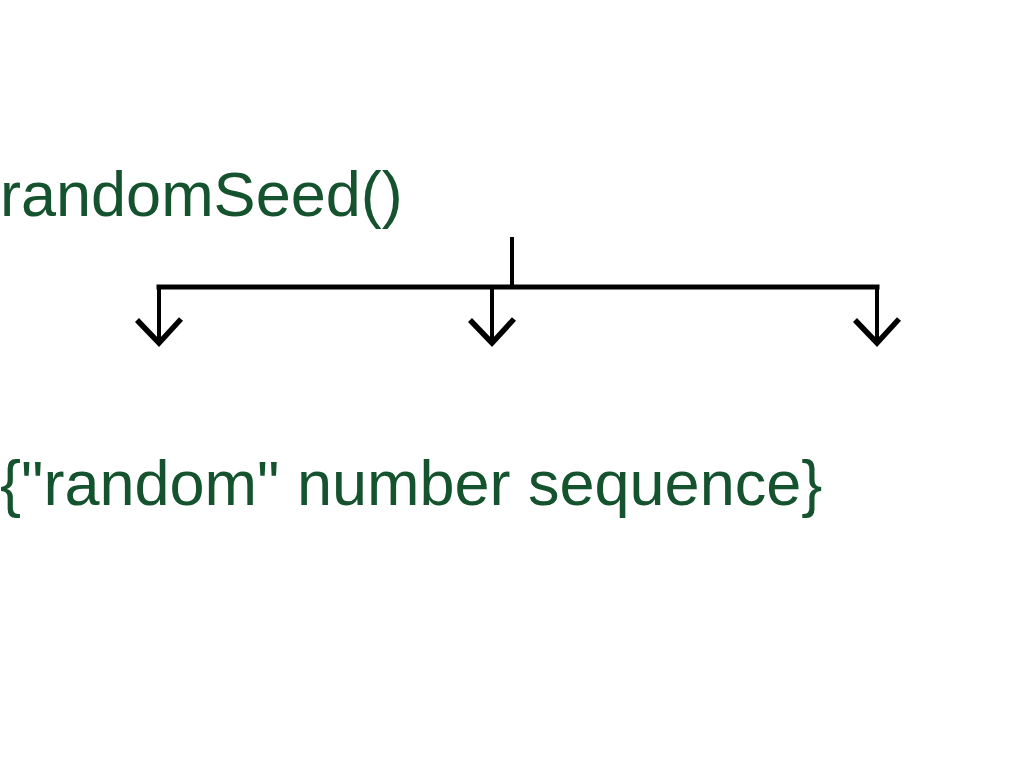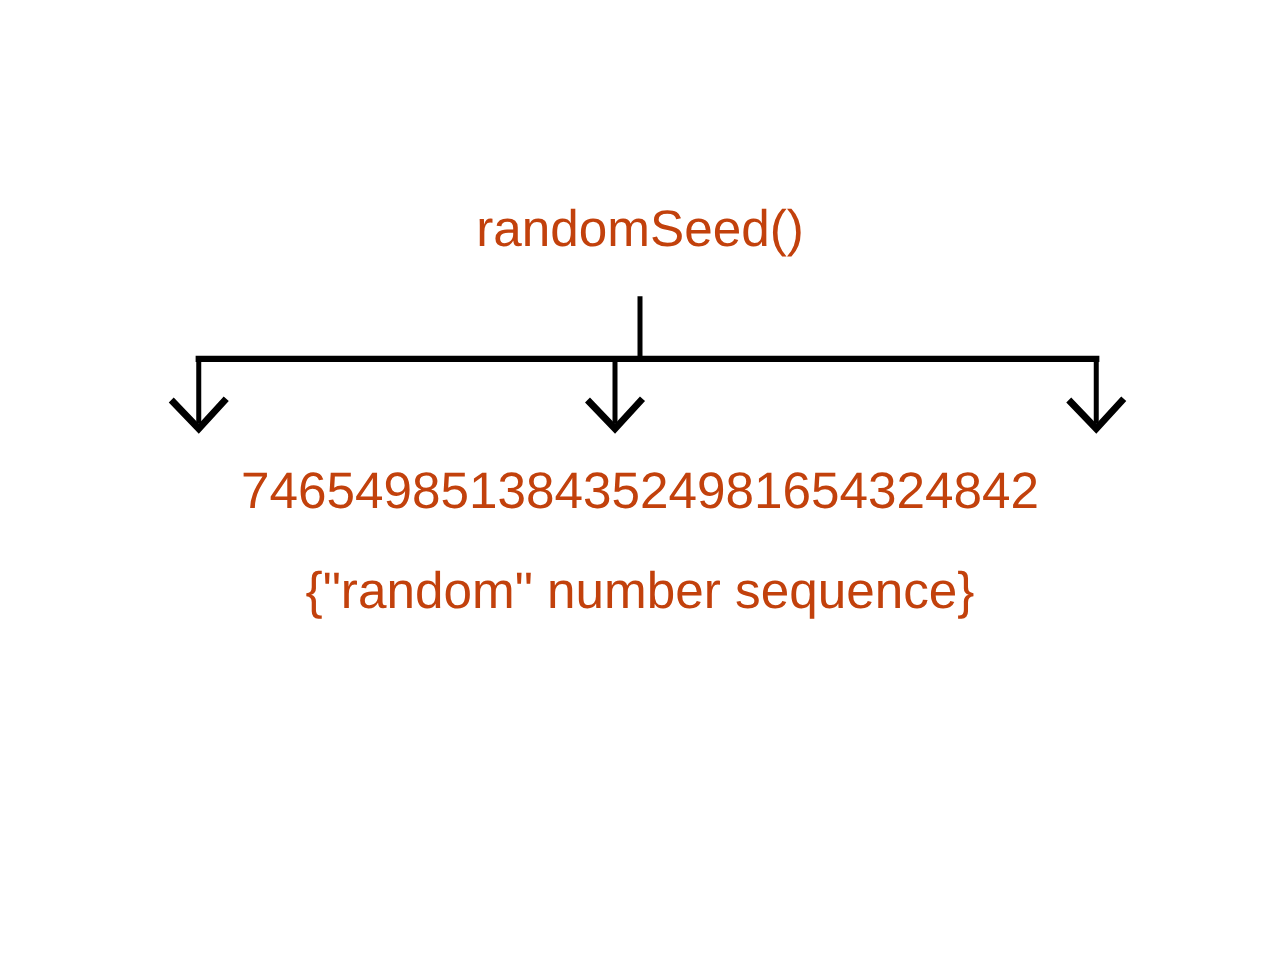--- a/index.html
+++ b/index.html
@@ -13,25 +13,25 @@
     height: 768px;
     background: #ffffff;
     overflow: hidden;
     font-family: "Liberation Sans", sans-serif;
     color: #000000;
   }
   .txt {
     position: absolute;
     left: 0;
     width: 1024px;
-    text-align: center;
-    font-size: 41px;
+    text-align: left;
+    font-size: 63px;
     line-height: 1;
     white-space: pre;
-    color: #c2410c;
+    color: #14532d;
   }
   .title-line    { top: 163px; }
   .sequence-line { top: 372px; letter-spacing: 0px; }
   .caption-line  { top: 452px; }
   .connector-svg {
     position: absolute;
     left: 0;
     top: 0;
     pointer-events: none;
   }
@@ -63,17 +63,16 @@
       <line x1="492" y1="285" x2="492" y2="339" stroke-width="4"></line>
       <polyline points="470,320 492,343 514,319" stroke-width="5.5"></polyline>
     </g>
 
     <g>
       <line x1="877" y1="285" x2="877" y2="339" stroke-width="4"></line>
       <polyline points="855,320 877,343 899,319" stroke-width="5.5"></polyline>
     </g>
   </svg>
 
-  <div class="txt sequence-line">7465498513843524981654324842</div>
 
   <div class="txt caption-line">{"random" number sequence}</div>
 
 </div>
 
 </body></html>

